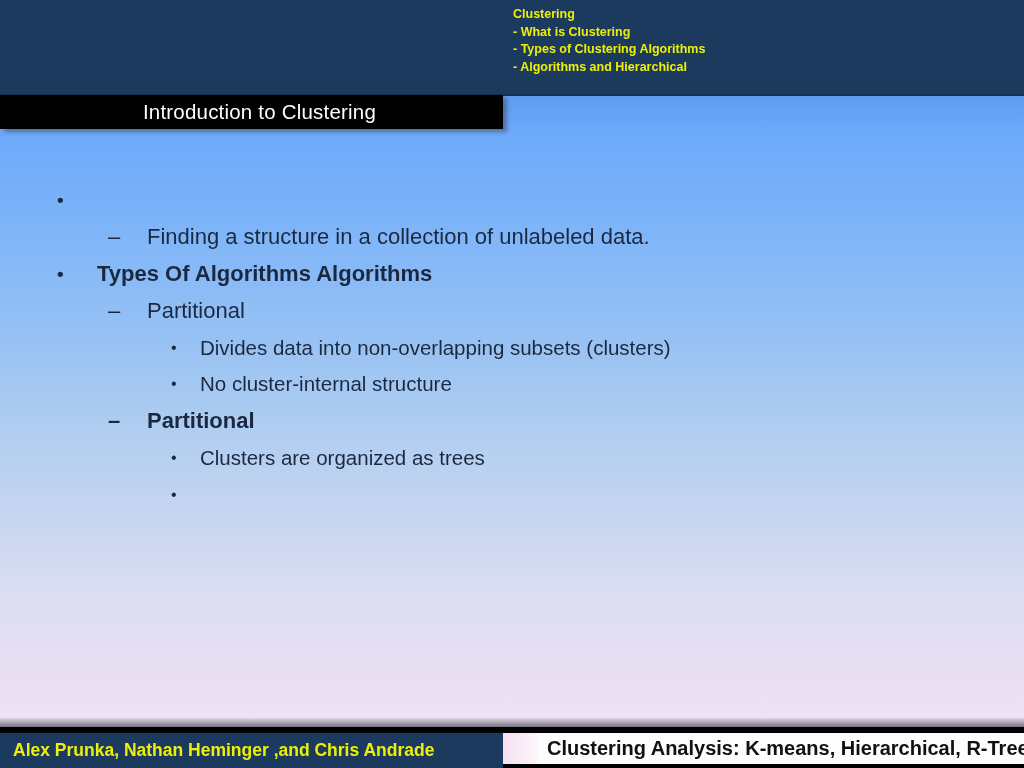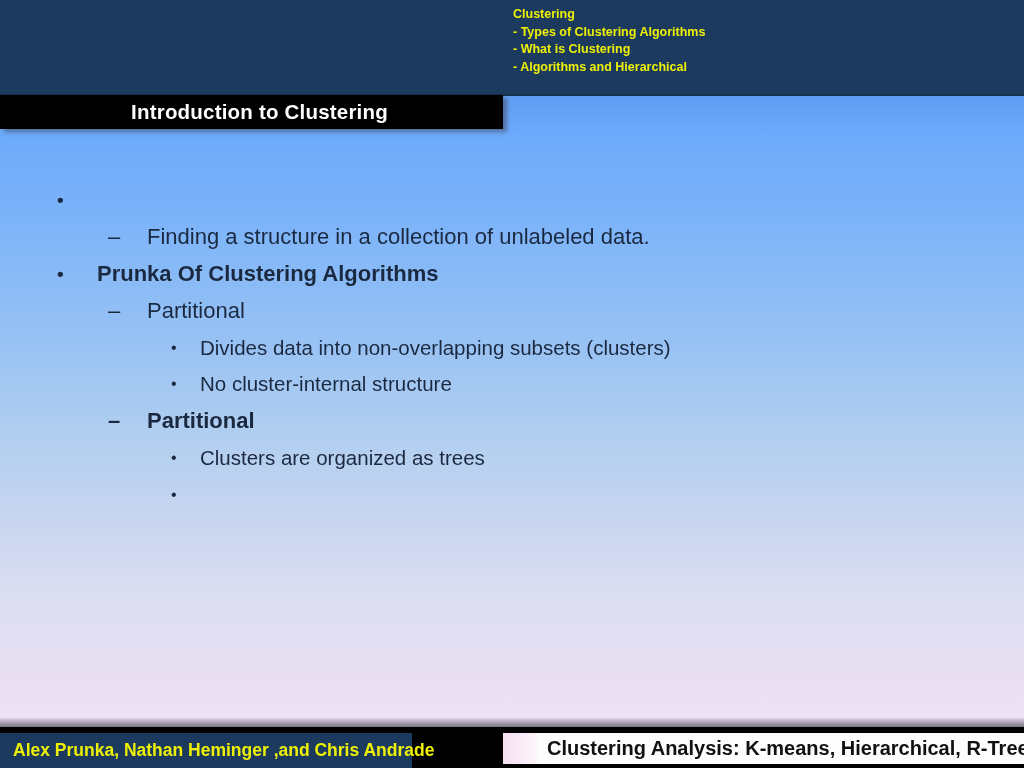--- a/index.html
+++ b/index.html
@@ -24,21 +24,21 @@
     background:linear-gradient(to bottom,
       #5f9df3 0%, #6daafb 6%, #7db4f9 20%, #96c1f4 38%,
       #aecdf0 52%, #c6d5f0 66%, #dcdef1 80%, #e9dff3 92%, #f0e2f4 100%);
   }
   
   .title-bar{
     position:absolute;left:0;top:95px;width:503px;height:34px;
     background:#000;color:#fff;
     box-shadow:4px 3px 4px rgba(70,85,115,0.65);
     display:flex;align-items:center;justify-content:center;
-    font-size:20.5px;font-weight:bold;letter-spacing:0.2px;
+    font-size:20.5px;font-weight:normal;letter-spacing:0.2px;
     padding-left:16px;box-sizing:border-box;white-space:nowrap;
   }
   
   .content{
     position:absolute;left:0;top:182px;width:1024px;
     color:#1b2940;
   }
   .row{display:flex;height:36.8px;align-items:center;white-space:nowrap;}
   .row .marker{flex:0 0 auto;text-align:left;}
   .lvl1{padding-left:57px;font-size:22px;}
@@ -50,21 +50,21 @@
   .bold{font-weight:bold;}
   
   .footer-shadow{
     position:absolute;left:0;top:718px;width:1024px;height:9px;
     background:linear-gradient(to bottom, rgba(110,110,122,0.12), rgba(75,75,86,0.72));
   }
   .footer{
     position:absolute;left:0;top:727px;width:1024px;height:41px;background:#000;
   }
   .footer-authors{
-    position:absolute;left:0;top:6px;width:412px;height:35px;
+    position:absolute;left:0;top:6px;width:503px;height:35px;
     background:#1c3a5e;display:flex;align-items:center;
     padding-left:13px;box-sizing:border-box;
     color:#edf005;font-weight:bold;font-size:17.5px;white-space:nowrap;
   }
   .footer-gap{
     position:absolute;left:503px;top:6px;width:35px;height:31px;
     background:linear-gradient(to right,#f5dff0,#fdf7fc);
   }
   .footer-title{
     position:absolute;left:538px;top:6px;width:486px;height:31px;
@@ -74,43 +74,43 @@
   }
 </style>
 </head>
 <body>
 
 <div id="slide">
 
   <div class="top-banner">
     <div class="banner-lines">
       <div>Clustering</div>
+      <div>- What is Clustering</div>
       <div>- Types of Clustering Algorithms</div>
-      <div>- What is Clustering</div>
       <div>- Algorithms and Hierarchical</div>
     </div>
   </div>
 
   <div class="slide-bg"></div>
 
   <div class="title-bar">
     <span>Introduction to Clustering</span>
   </div>
 
   <div class="content">
     <div class="row lvl1 bold">
       <span class="marker">•</span>
     </div>
     <div class="row lvl2">
       <span class="marker">–</span>
       <span>Finding a structure in a collection of unlabeled data.</span>
     </div>
     <div class="row lvl1 bold">
       <span class="marker">•</span>
-      <span>Prunka Of Clustering Algorithms</span>
+      <span>Types Of Algorithms Algorithms</span>
     </div>
     <div class="row lvl2">
       <span class="marker">–</span>
       <span>Partitional</span>
     </div>
     <div class="row lvl3">
       <span class="marker">•</span>
       <span>Divides data into non-overlapping subsets (clusters)</span>
     </div>
     <div class="row lvl3">

